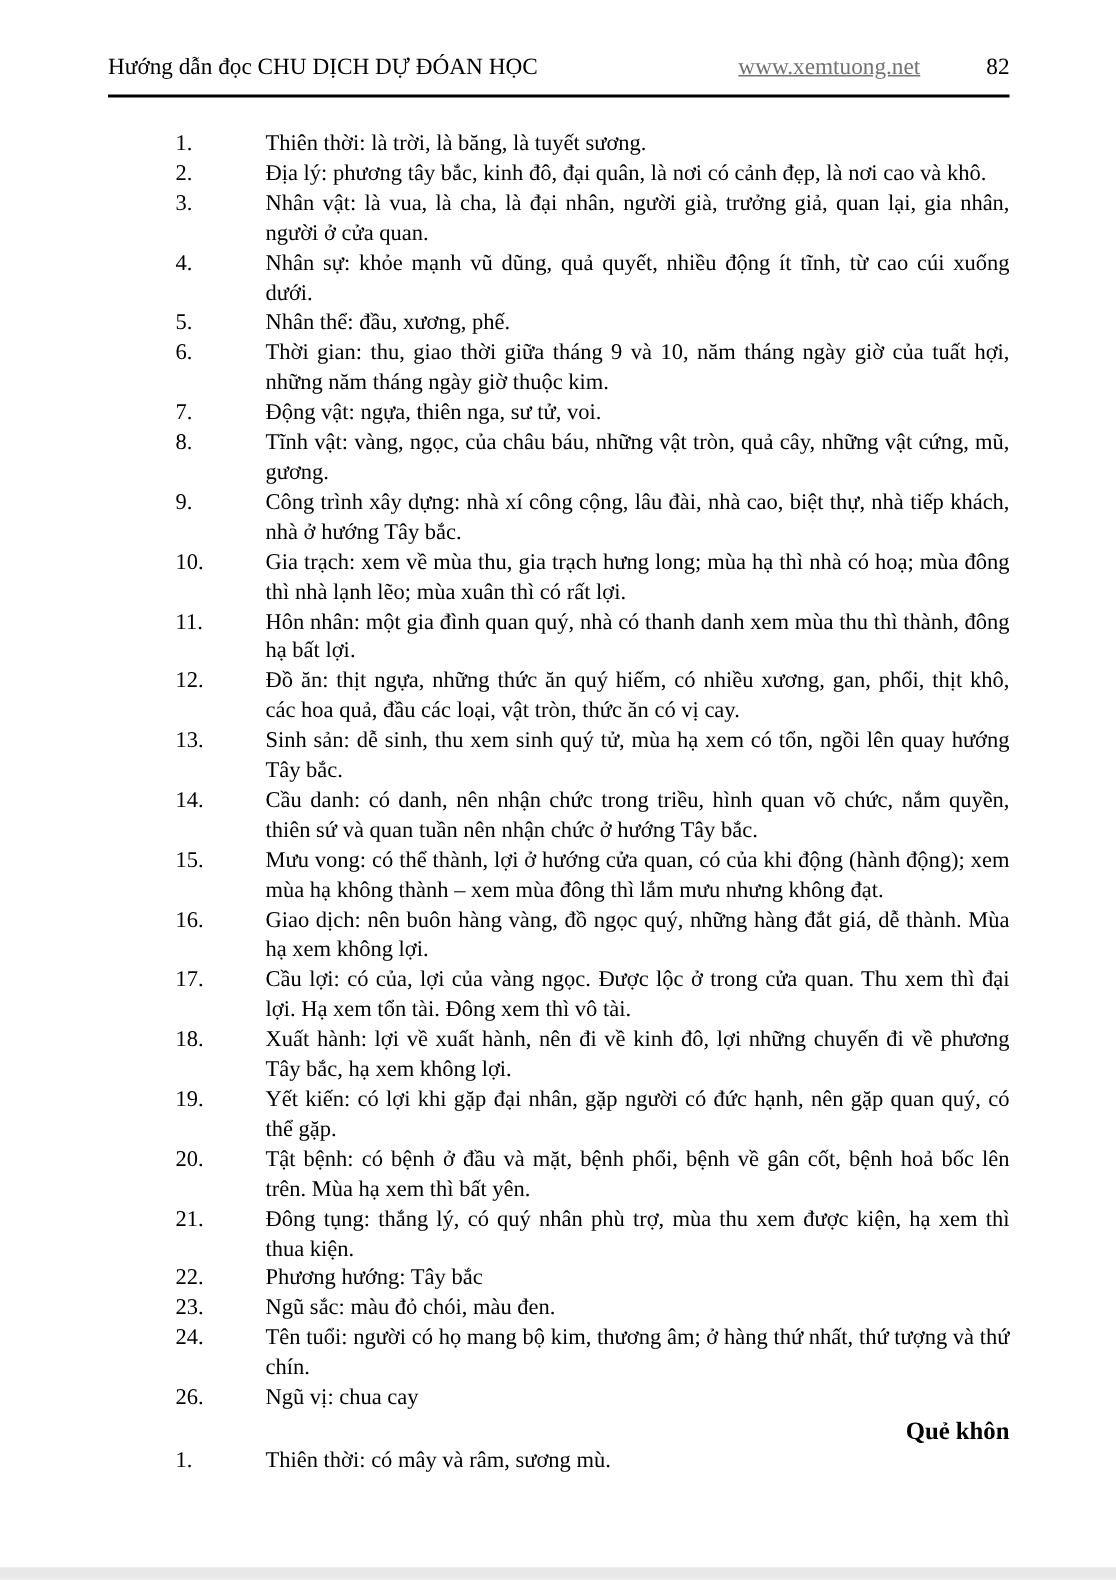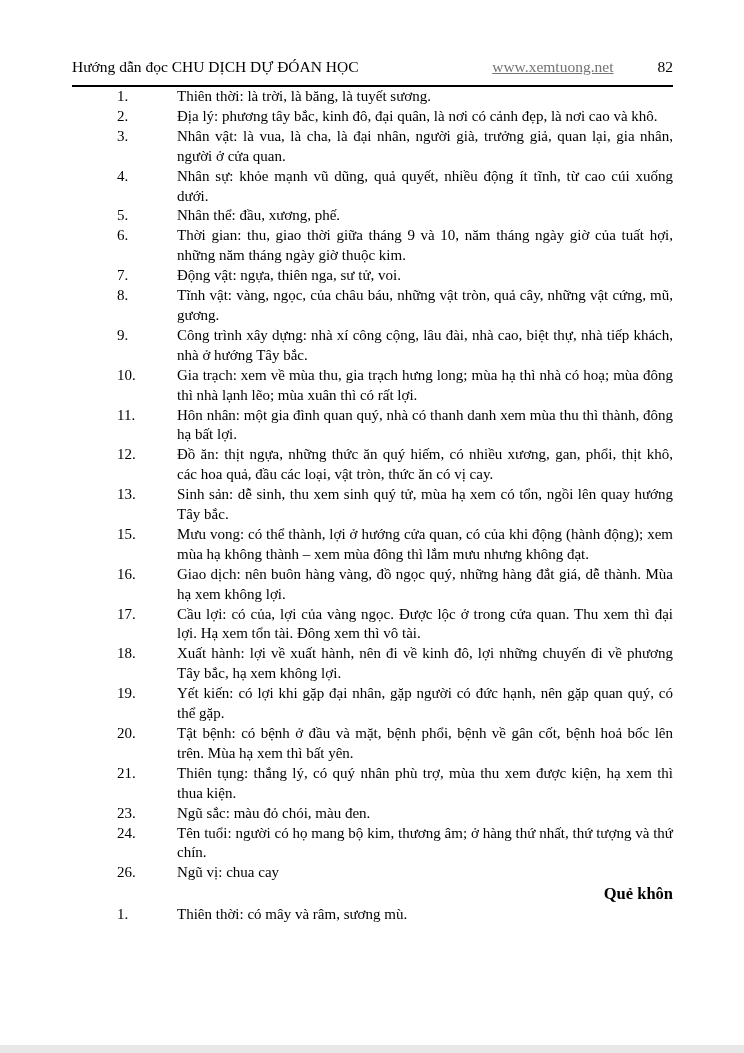--- a/index.html
+++ b/index.html
@@ -24,21 +24,21 @@
     padding-bottom: 9px;
     border-bottom: 2px solid #000000;
   }
   .header .title { flex: 1 1 auto; white-space: nowrap; }
   .header .link {
     color: #737373;
     text-decoration: underline;
     cursor: pointer;
     white-space: nowrap;
   }
-  .header .pagenum { margin-left: 44px; white-space: nowrap; margin-top: 22px; }
+  .header .pagenum { margin-left: 44px; white-space: nowrap; }
   .body {
     position: absolute;
     left: 117px;
     top: 87px;
     width: 556px;
     font-size: 15px;
     line-height: 19.9px;
   }
   .item { display: flex; }
   .item .num { flex: 0 0 28px; width: 28px; }
@@ -110,20 +110,24 @@
         </div>
         <div class="item">
           <span class="num">12.</span>
           <span class="txt">Đồ ăn: thịt ngựa, những thức ăn quý hiếm, có nhiều xương, gan, phổi, thịt khô, các hoa quả, đầu các loại, vật tròn, thức ăn có vị cay.</span>
         </div>
         <div class="item">
           <span class="num">13.</span>
           <span class="txt">Sinh sản: dễ sinh, thu xem sinh quý tử, mùa hạ xem có tổn, ngồi lên quay hướng Tây bắc.</span>
         </div>
         <div class="item">
+          <span class="num">14.</span>
+          <span class="txt">Cầu danh: có danh, nên nhận chức trong triều, hình quan võ chức, nắm quyền, thiên sứ và quan tuần nên nhận chức ở hướng Tây bắc.</span>
+        </div>
+        <div class="item">
           <span class="num">15.</span>
           <span class="txt">Mưu vong: có thể thành, lợi ở hướng cửa quan, có của khi động (hành động); xem mùa hạ không thành – xem mùa đông thì lắm mưu nhưng không đạt.</span>
         </div>
         <div class="item">
           <span class="num">16.</span>
           <span class="txt">Giao dịch: nên buôn hàng vàng, đồ ngọc quý, những hàng đắt giá, dễ thành. Mùa hạ xem không lợi.</span>
         </div>
         <div class="item">
           <span class="num">17.</span>
           <span class="txt">Cầu lợi: có của, lợi của vàng ngọc. Được lộc ở trong cửa quan. Thu xem thì đại lợi. Hạ xem tổn tài. Đông xem thì vô tài.</span>
@@ -135,21 +139,25 @@
         <div class="item">
           <span class="num">19.</span>
           <span class="txt">Yết kiến: có lợi khi gặp đại nhân, gặp người có đức hạnh, nên gặp quan quý, có thể gặp.</span>
         </div>
         <div class="item">
           <span class="num">20.</span>
           <span class="txt">Tật bệnh: có bệnh ở đầu và mặt, bệnh phổi, bệnh về gân cốt, bệnh hoả bốc lên trên. Mùa hạ xem thì bất yên.</span>
         </div>
         <div class="item">
           <span class="num">21.</span>
-          <span class="txt">Thiên tụng: thắng lý, có quý nhân phù trợ, mùa thu xem được kiện, hạ xem thì thua kiện.</span>
+          <span class="txt">Đông tụng: thắng lý, có quý nhân phù trợ, mùa thu xem được kiện, hạ xem thì thua kiện.</span>
+        </div>
+        <div class="item">
+          <span class="num">22.</span>
+          <span class="txt">Phương hướng: Tây bắc</span>
         </div>
         <div class="item">
           <span class="num">23.</span>
           <span class="txt">Ngũ sắc: màu đỏ chói, màu đen.</span>
         </div>
         <div class="item">
           <span class="num">24.</span>
           <span class="txt">Tên tuổi: người có họ mang bộ kim, thương âm; ở hàng thứ nhất, thứ tượng và thứ chín.</span>
         </div>
         <div class="item">

